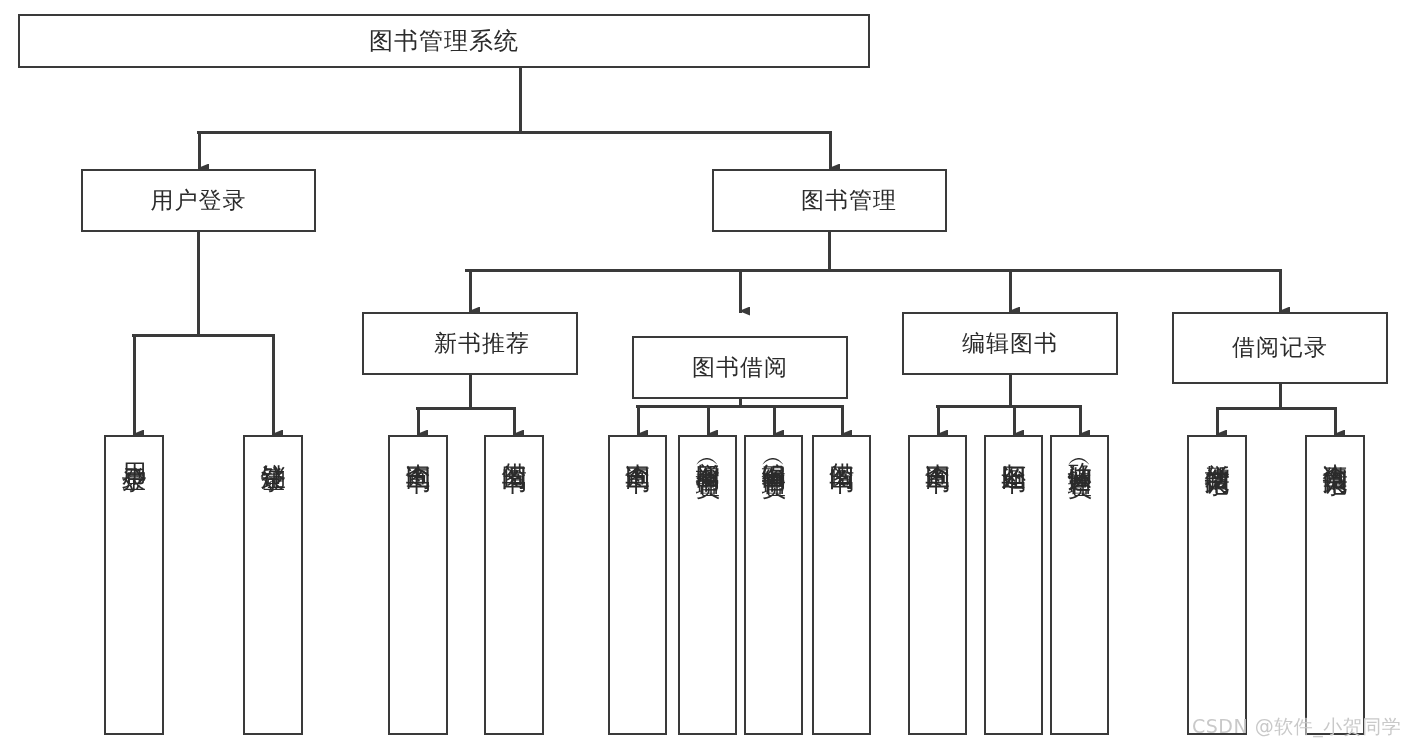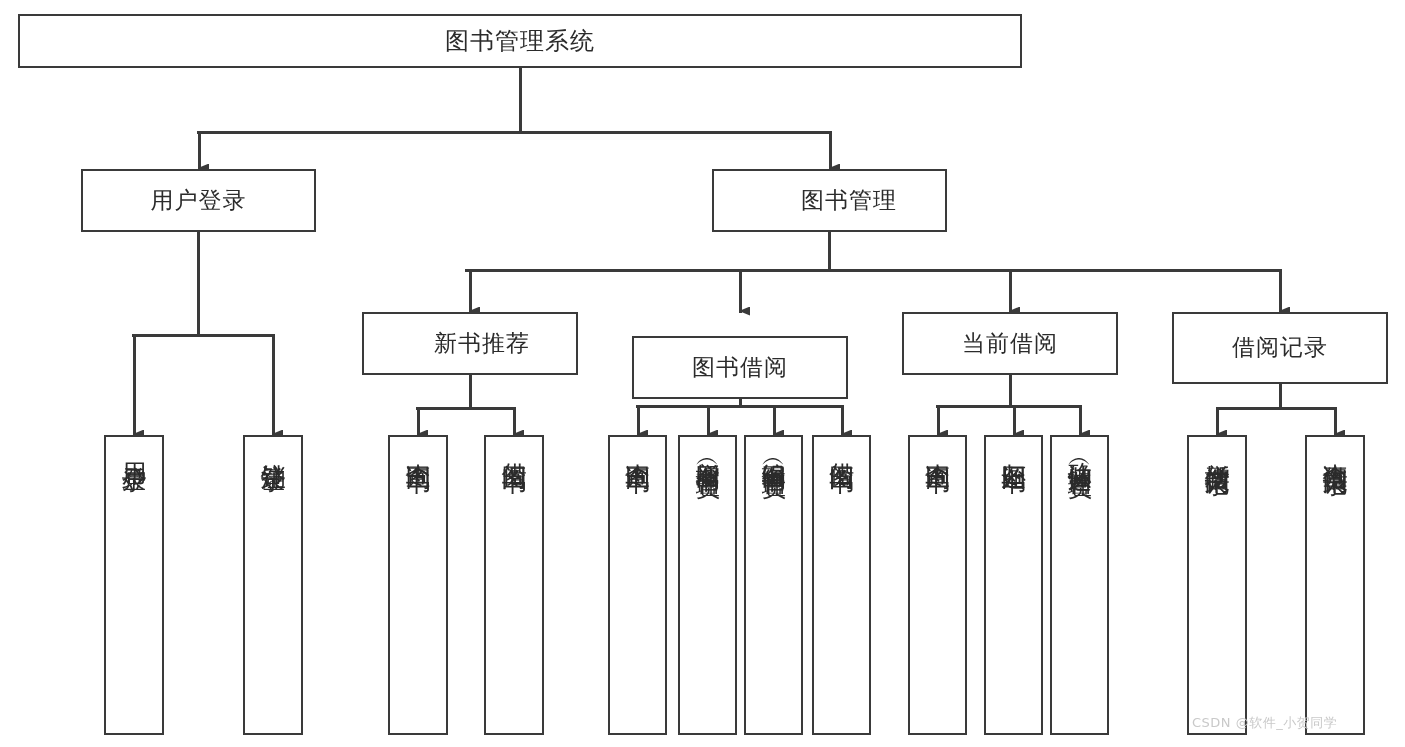--- a/index.html
+++ b/index.html
@@ -59,21 +59,21 @@
     white-space: nowrap;
     display: block;
   }
   .leaf-mid .vtext {
     font-size: 24px;
   }
   .watermark {
     position: absolute;
     left: 1192px;
     top: 714px;
-    font-size: 13px;
+    font-size: 19px;
     color: #c9c9c9;
     white-space: nowrap;
     letter-spacing: 0.5px;
     pointer-events: none;
   }
 </style>
 </head>
 <body>
 
 <div id="canvas">
@@ -114,39 +114,39 @@
         <line x1="938" y1="406" x2="938" y2="434" marker-end="url(#arrowhead)"></line>
         <line x1="1014" y1="406" x2="1014" y2="434" marker-end="url(#arrowhead)"></line>
         <line x1="1080" y1="406" x2="1080" y2="434" marker-end="url(#arrowhead)"></line>
         <line x1="1280" y1="375" x2="1280" y2="408"></line>
         <line x1="1217" y1="408" x2="1335" y2="408"></line>
         <line x1="1217" y1="408" x2="1217" y2="434" marker-end="url(#arrowhead)"></line>
         <line x1="1335" y1="408" x2="1335" y2="434" marker-end="url(#arrowhead)"></line>
       </g>
   </svg>
 
-  <div class="node horiz root" style="left: 18px; top: 14px; width: 1004px; height: 54px;">
+  <div class="node horiz root" style="left: 18px; top: 14px; width: 852px; height: 54px;">
     <span>图书管理系统</span>
   </div>
 
   <div class="node horiz" style="left: 81px; top: 169px; width: 235px; height: 63px;">
     <span>用户登录</span>
   </div>
   <div class="node horiz" style="left: 712px; top: 169px; width: 235px; height: 63px; padding-left: 39px;">
     <span>图书管理</span>
   </div>
 
   <div class="node horiz" style="left: 362px; top: 312px; width: 216px; height: 63px; padding-left: 24px;">
     <span>新书推荐</span>
   </div>
   <div class="node horiz" style="left: 632px; top: 312px; width: 216px; height: 63px; margin-top: 24px;">
     <span>图书借阅</span>
   </div>
   <div class="node horiz" style="left: 902px; top: 312px; width: 216px; height: 63px;">
-    <span>当前借阅</span>
+    <span>编辑图书</span>
   </div>
   <div class="node horiz" style="left: 1172px; top: 312px; width: 216px; height: 72px;">
     <span>借阅记录</span>
   </div>
 
   <div class="node leaf" style="left: 104px; top: 435px; width: 60px; height: 300px;">
     <span class="vtext">用户登录</span>
   </div>
   <div class="node leaf" style="left: 243px; top: 435px; width: 60px; height: 300px;">
     <span class="vtext">注销登录</span>

